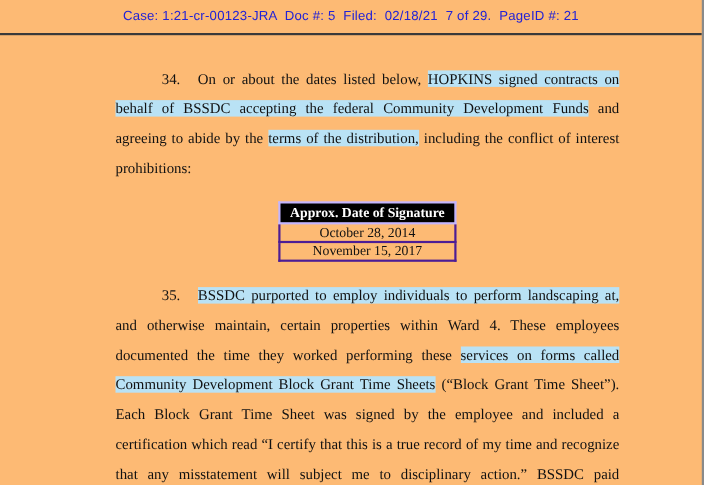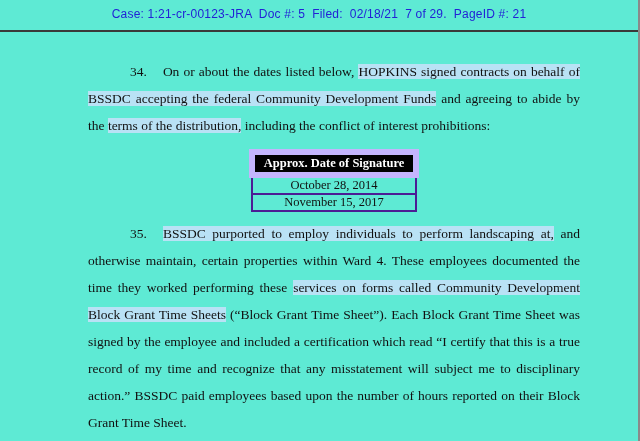--- a/index.html
+++ b/index.html
@@ -1,21 +1,21 @@
 <!DOCTYPE html>
 <html style="--stamp-blue: #2222d6; --highlight: #b9e2f5; --table-header-bg: #000000;"><head>
 <meta charset="utf-8">
 <style>
   * { box-sizing: border-box; }
   html, body { margin: 0; padding: 0; background: #ffffff; }
 
   .page {
     width: 640px;
     height: 441px;
-    background: #5eead4;
+    background: #fdba74;
     position: relative;
     overflow: hidden;
     font-family: "Liberation Serif", serif;
     color: #111111;
     border-right: 2px solid #8a8a8a;
   }
 
   .stamp {
     padding-top: 7px;
     text-align: center;
@@ -32,40 +32,40 @@
     border-top: 2px solid #3a3a3a;
   }
 
   .content {
     margin: 26px 58px 0 88px;
     font-size: 13.5px;
     line-height: 27px;
     text-align: justify;
   }
 
-  .para { margin: 0; text-indent: 42px; }
+  .para { margin: 17px; text-indent: 42px; }
 
   .pnum { padding-right: 16px; }
 
   .hl {
     background: var(--highlight, #b9e2f5);
   }
 
   .sig-table {
     border-collapse: collapse;
     margin: 10px auto 8px auto;
     font-size: 12.5px;
     line-height: 15px;
     text-align: center;
   }
   .sig-table th {
     background: var(--table-header-bg, #000000);
     color: #ffffff;
     font-weight: bold;
-    border: 6px solid #c4b5fd;
+    border: 2px solid #c4b5fd;
     padding: 1px 9px;
     white-space: nowrap;
   }
   .sig-table td {
     border: 2px solid #4c1d95;
     padding: 0 9px;
     white-space: nowrap;
   }
 </style>
 </head>

